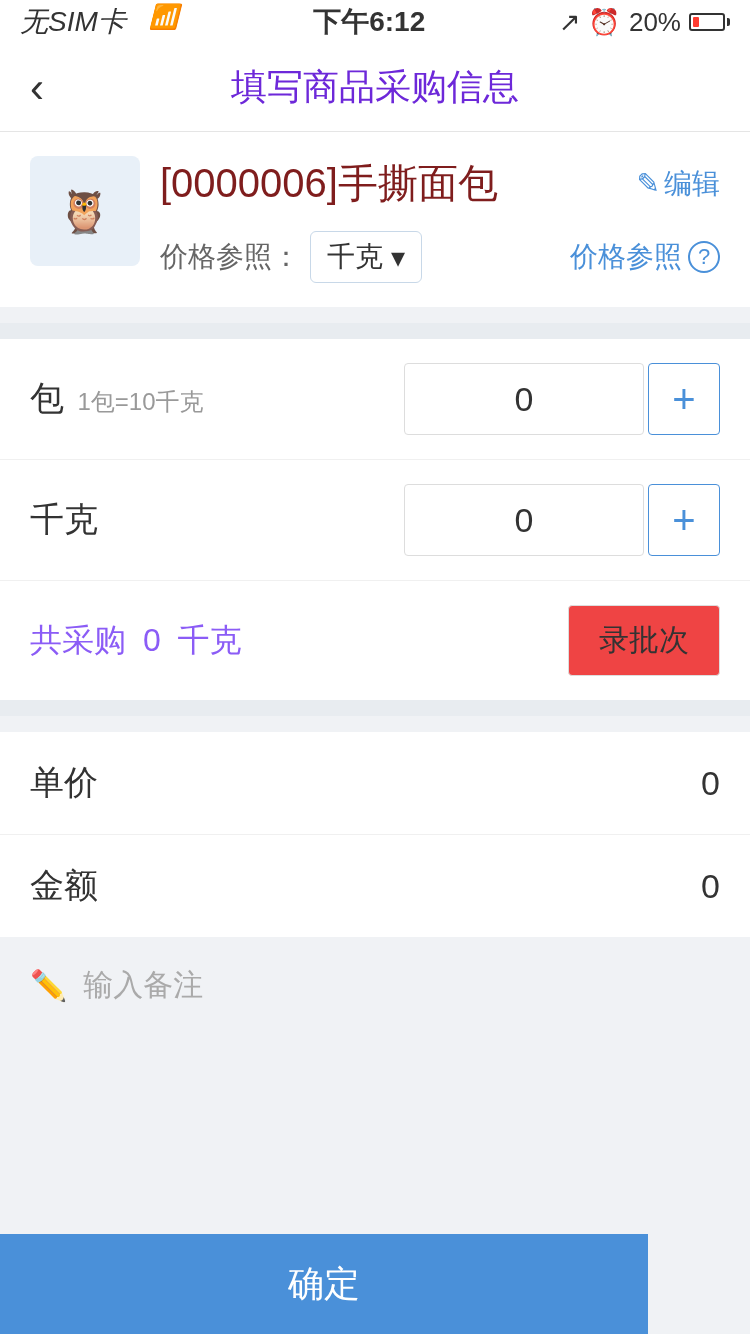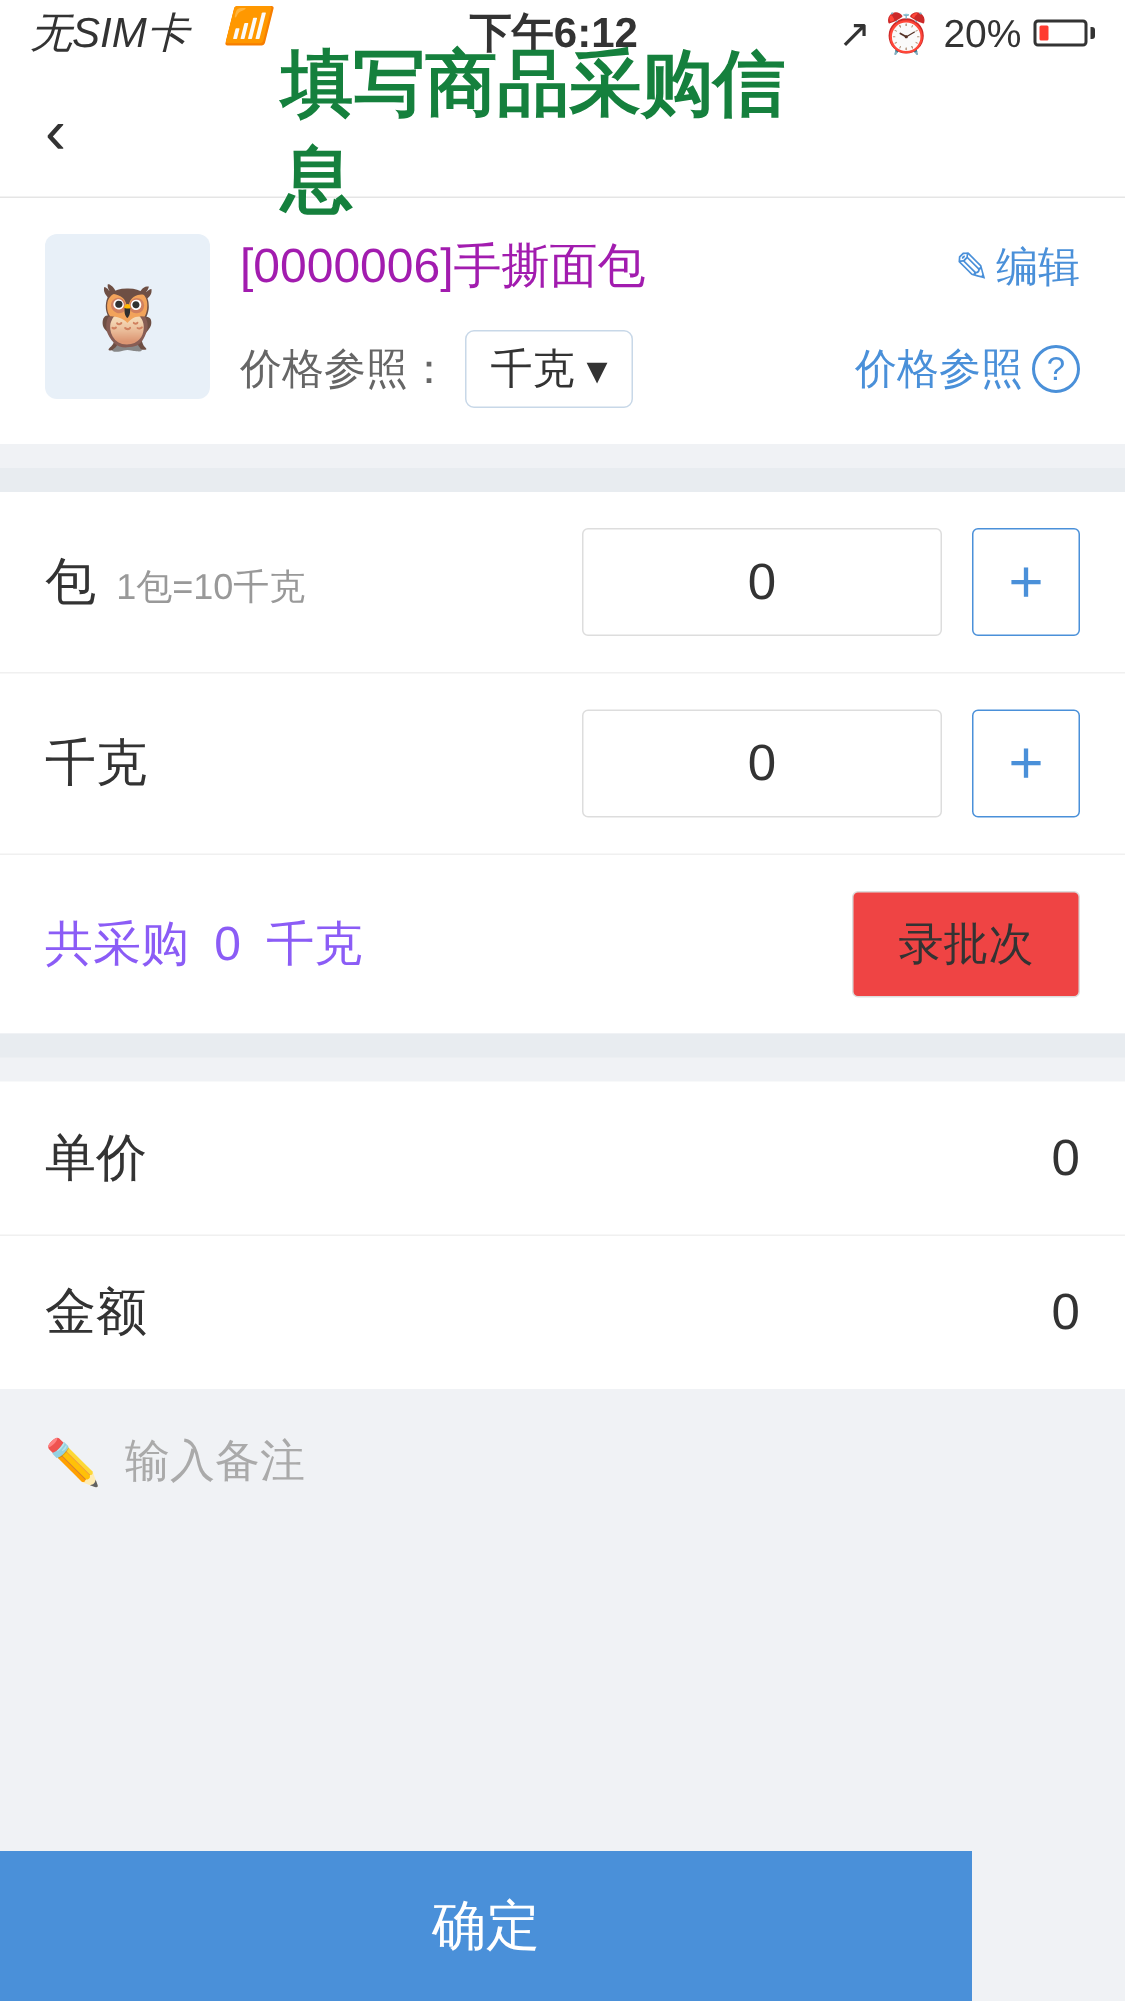--- a/index.html
+++ b/index.html
@@ -68,23 +68,23 @@
     .nav-back {
       font-size: 42px;
       color: #333;
       cursor: pointer;
       line-height: 1;
     }
     .nav-title {
       position: absolute;
       left: 50%;
       transform: translateX(-50%);
-      font-size: 48px;
-      font-weight: 700;
-      color: #15803d;
+      font-size: 36px;
+      font-weight: 400;
+      color: #6d28d9;
     }
 
     
     .product-card {
       background: #fff;
       padding: 24px 30px;
       display: flex;
       align-items: flex-start;
       gap: 20px;
       margin-bottom: 16px;
@@ -106,23 +106,23 @@
     .product-info {
       flex: 1;
     }
     .product-name-row {
       display: flex;
       align-items: center;
       justify-content: space-between;
       margin-bottom: 20px;
     }
     .product-name {
-      font-size: 32px;
+      font-size: 40px;
       font-weight: 500;
-      color: #a21caf;
+      color: #7f1d1d;
     }
     .edit-link {
       font-size: 28px;
       color: #4a90d9;
       display: flex;
       align-items: center;
       gap: 4px;
     }
     .product-unit-row {
       display: flex;
@@ -159,21 +159,21 @@
 
     
     .input-section {
       background: #fff;
     }
     .input-row {
       display: flex;
       align-items: center;
       padding: 24px 30px;
       border-bottom: 1px solid #f0f0f0;
-      gap: 20px;
+      gap: 4px;
     }
     .input-label {
       font-size: 34px;
       color: #333;
       min-width: 120px;
     }
     .input-sub {
       font-size: 24px;
       color: #999;
       margin-left: 4px;

